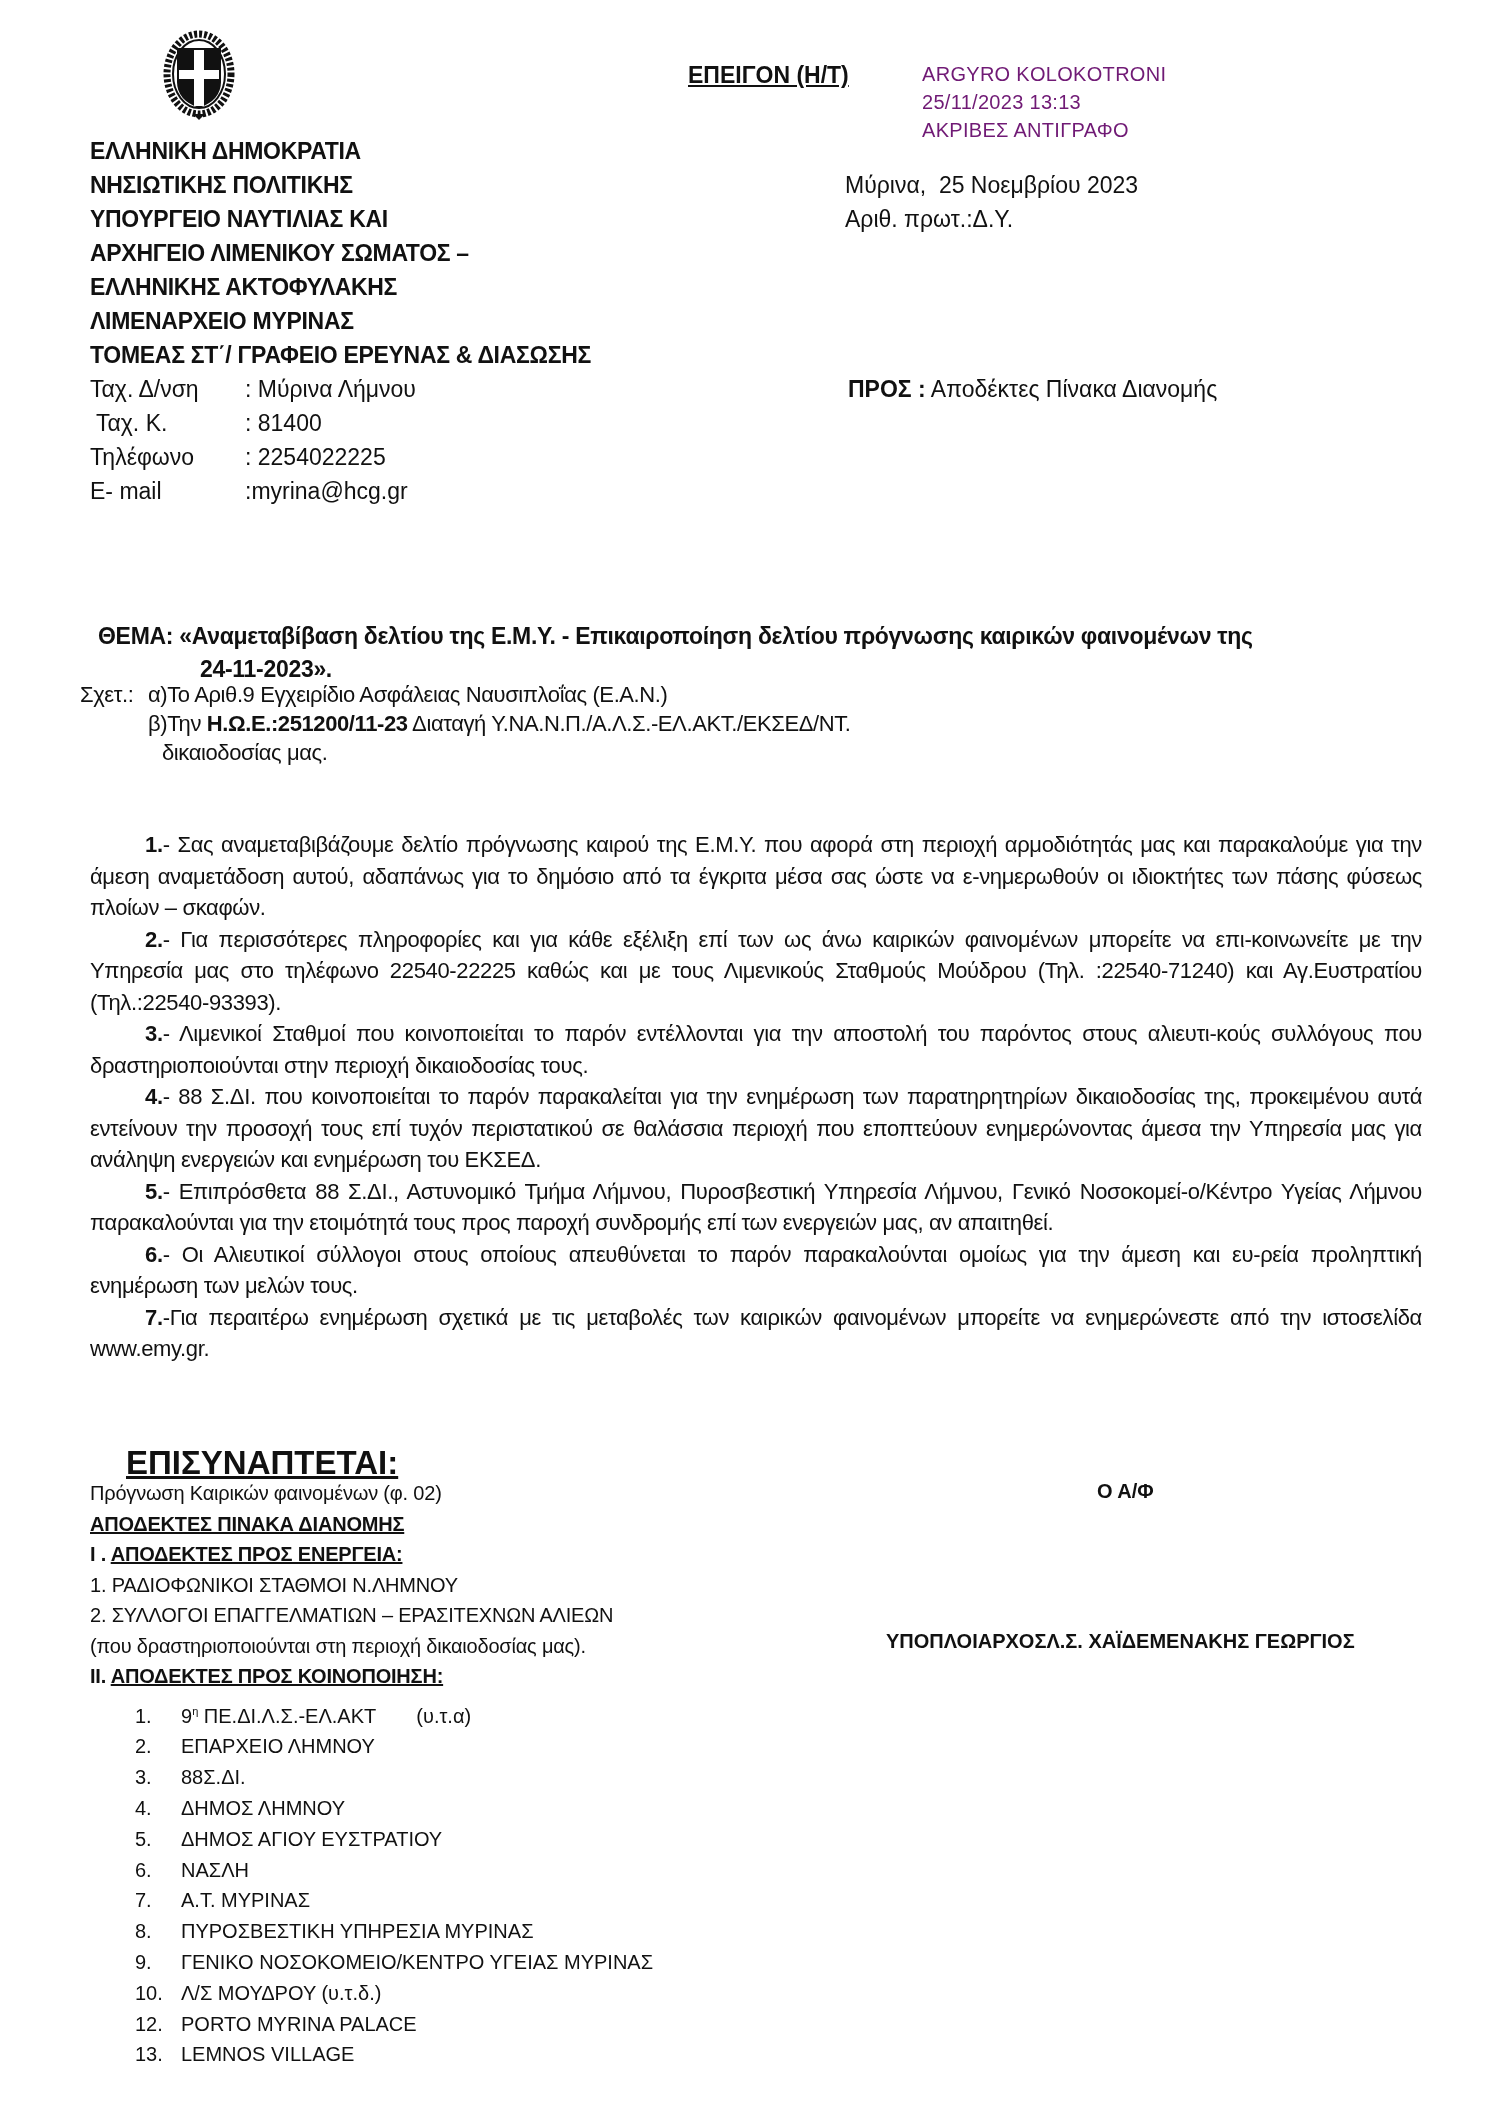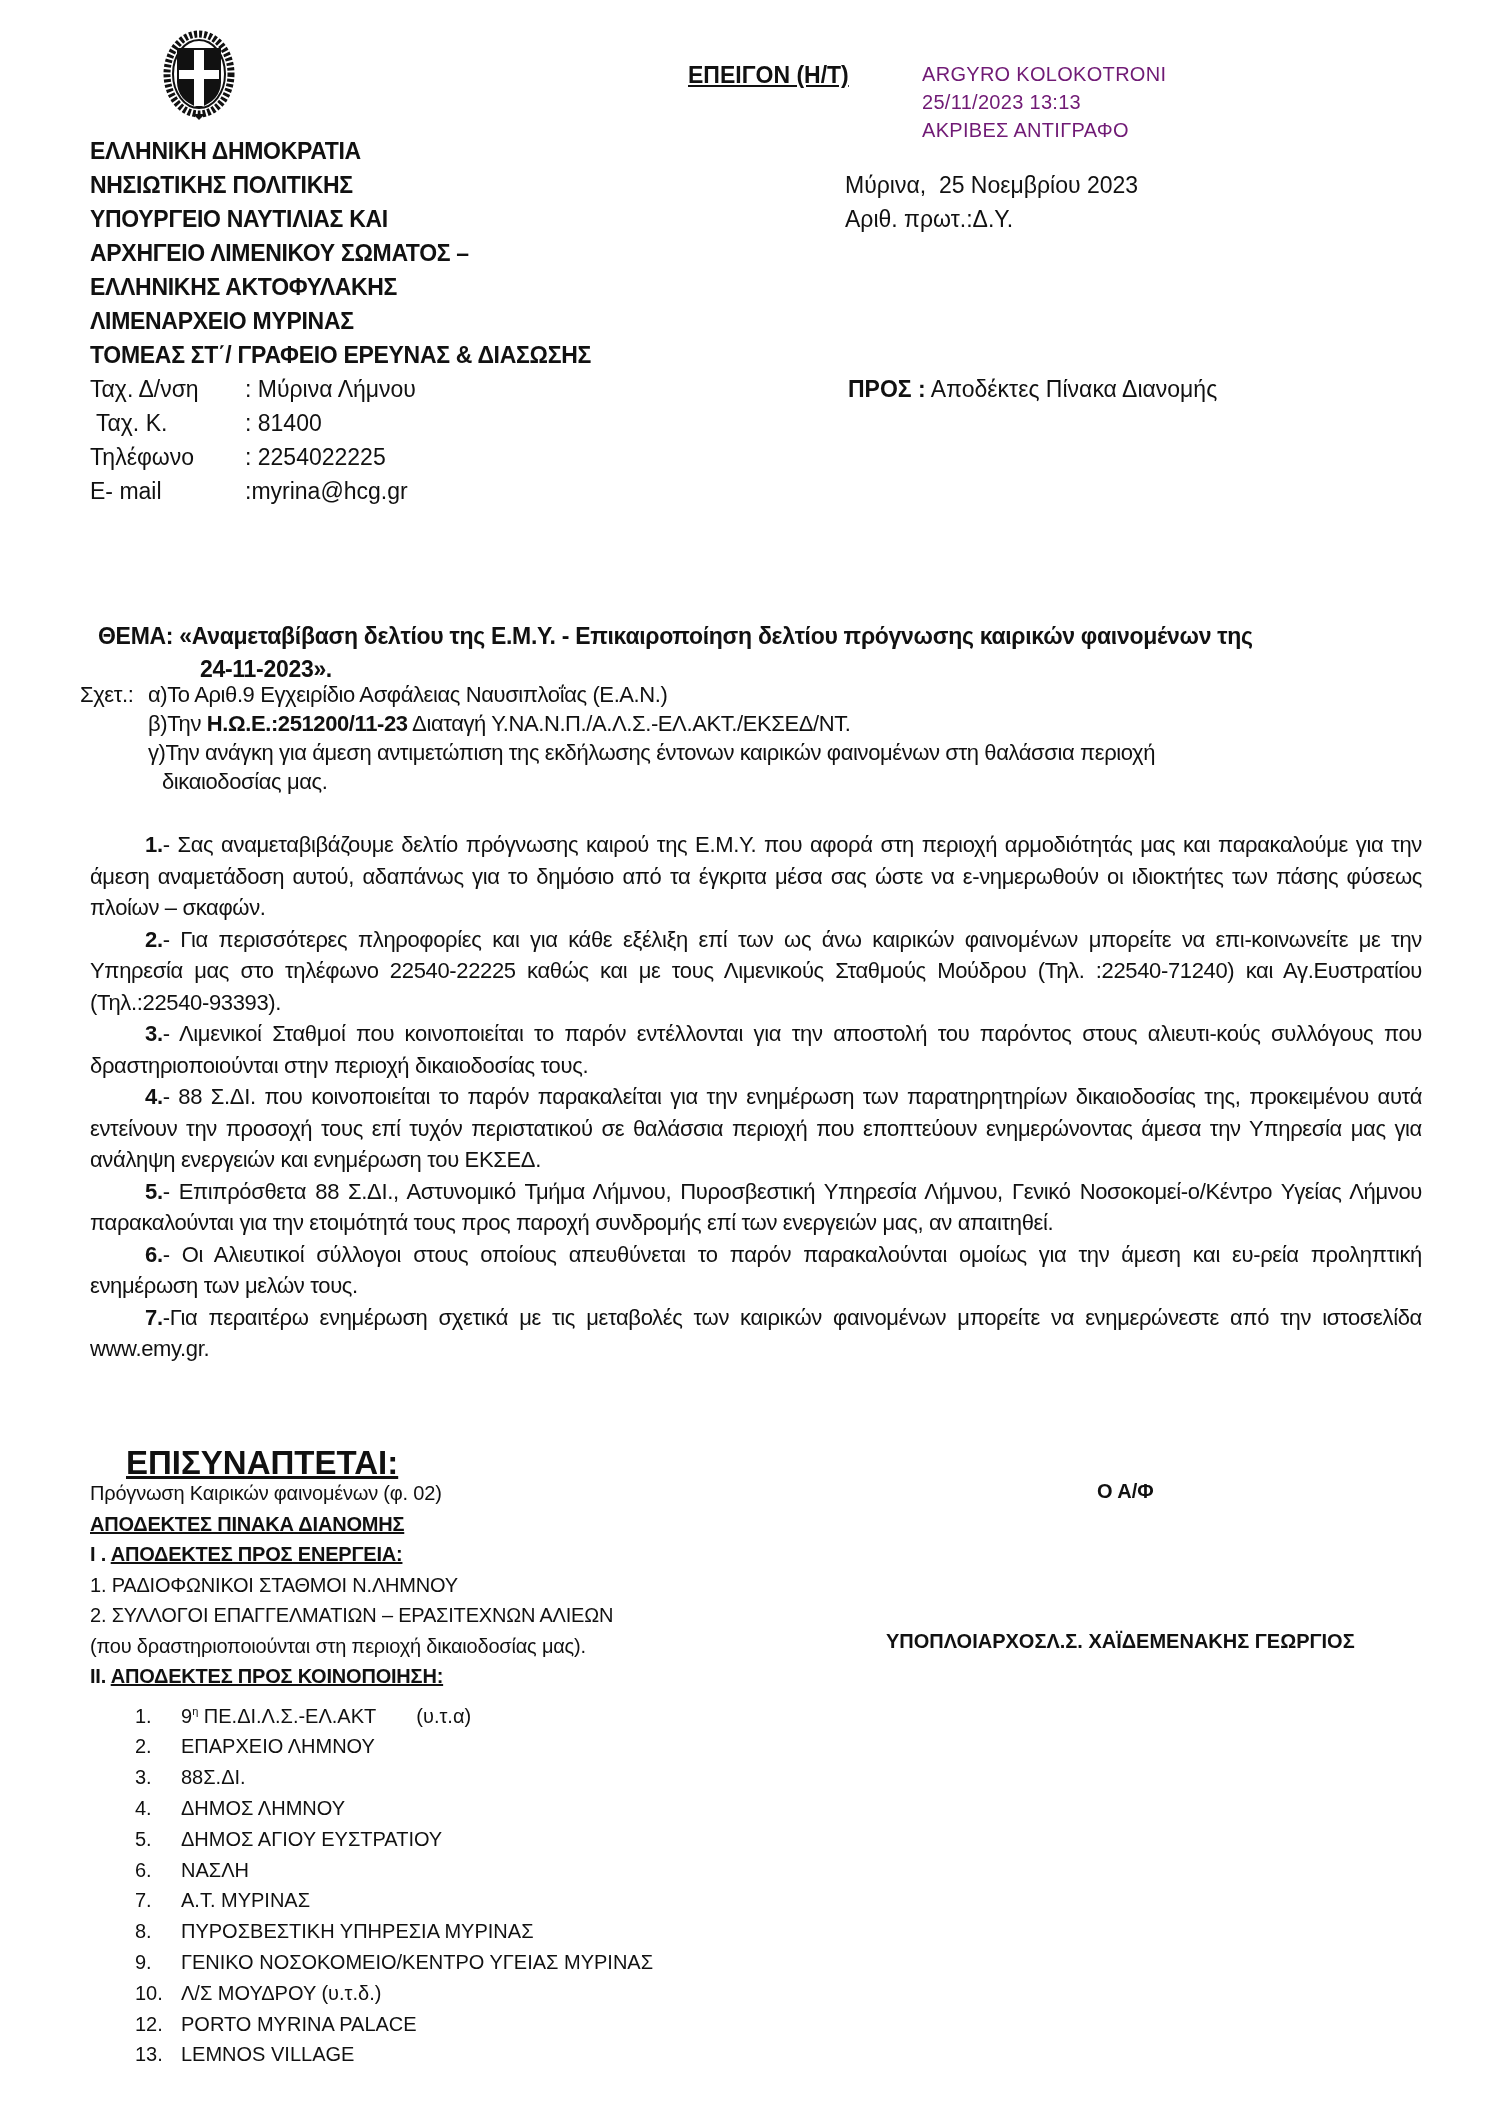--- a/index.html
+++ b/index.html
@@ -67,21 +67,20 @@
 <div class="abs right-info" style="left:848px; top:372px; white-space:pre;"><span class="b">ΠΡΟΣ :</span><span> Αποδέκτες Πίνακα Διανομής</span></div>
 
 <div class="abs subject" style="left:98px; top:576px; width:1340px;margin-top:44px;">
   <div>ΘΕΜΑ: «Αναμεταβίβαση δελτίου της Ε.Μ.Υ. - Επικαιροποίηση δελτίου πρόγνωσης καιρικών φαινομένων της</div>
   <div style="padding-left:102px;">24-11-2023».</div>
 </div>
 
 <div class="abs refs" style="left:80px; top:680px; width:1340px;">
   <div><span style="display:inline-block; width:68px;">Σχετ.:</span><span>α)Το Αριθ.9 Εγχειρίδιο Ασφάλειας Ναυσιπλοΐας (Ε.Α.Ν.)</span></div>
   <div style="padding-left:68px; white-space:pre;"><span>β)Την </span><span class="b">Η.Ω.Ε.:251200/11-23</span><span> Διαταγή Υ.ΝΑ.Ν.Π./Α.Λ.Σ.-ΕΛ.ΑΚΤ./ΕΚΣΕΔ/ΝΤ.</span></div>
-  <div style="padding-left:68px;">γ)Την ανάγκη για άμεση αντιμετώπιση της εκδήλωσης έντονων καιρικών φαινομένων στη θαλάσσια περιοχή</div>
   <div style="padding-left:82px;">δικαιοδοσίας μας.</div>
 </div>
 
 <div class="abs body-text" style="left:90px; top:829px; width:1332px;">
   <p><span class="b">1.</span><span>- Σας αναμεταβιβάζουμε δελτίο πρόγνωσης καιρού της Ε.Μ.Υ. που αφορά στη περιοχή αρμοδιότητάς μας και παρακαλούμε για την άμεση αναμετάδοση αυτού, αδαπάνως για το δημόσιο από τα έγκριτα μέσα σας ώστε να ε-νημερωθούν οι ιδιοκτήτες των πάσης φύσεως πλοίων – σκαφών.</span></p>
   <p><span class="b">2.</span><span>- Για περισσότερες πληροφορίες και για κάθε εξέλιξη επί των ως άνω καιρικών φαινομένων μπορείτε να επι-κοινωνείτε με την Υπηρεσία μας στο τηλέφωνο 22540-22225 καθώς και με τους Λιμενικούς  Σταθμούς Μούδρου (Τηλ. :22540-71240) και Αγ.Ευστρατίου (Τηλ.:22540-93393).</span></p>
   <p><span class="b">3.</span><span>- Λιμενικοί Σταθμοί που κοινοποιείται το παρόν εντέλλονται για την αποστολή του παρόντος στους αλιευτι-κούς συλλόγους που δραστηριοποιούνται στην περιοχή δικαιοδοσίας τους.</span></p>
   <p><span class="b">4.</span><span>- 88 Σ.ΔΙ. που κοινοποιείται το παρόν παρακαλείται για την ενημέρωση των παρατηρητηρίων δικαιοδοσίας της, προκειμένου αυτά εντείνουν την προσοχή τους επί τυχόν περιστατικού σε θαλάσσια περιοχή που εποπτεύουν ενημερώνοντας άμεσα την Υπηρεσία μας για ανάληψη ενεργειών και ενημέρωση του ΕΚΣΕΔ.</span></p>
   <p><span class="b">5.</span><span>- Επιπρόσθετα 88 Σ.ΔΙ., Αστυνομικό Τμήμα Λήμνου, Πυροσβεστική Υπηρεσία Λήμνου, Γενικό Νοσοκομεί-ο/Κέντρο Υγείας Λήμνου παρακαλούνται για την ετοιμότητά τους προς παροχή συνδρομής επί των ενεργειών μας, αν απαιτηθεί.</span></p>
   <p><span class="b">6.</span><span>- Οι Αλιευτικοί σύλλογοι στους οποίους απευθύνεται το παρόν παρακαλούνται ομοίως για την άμεση και ευ-ρεία προληπτική ενημέρωση των μελών τους.</span></p>

